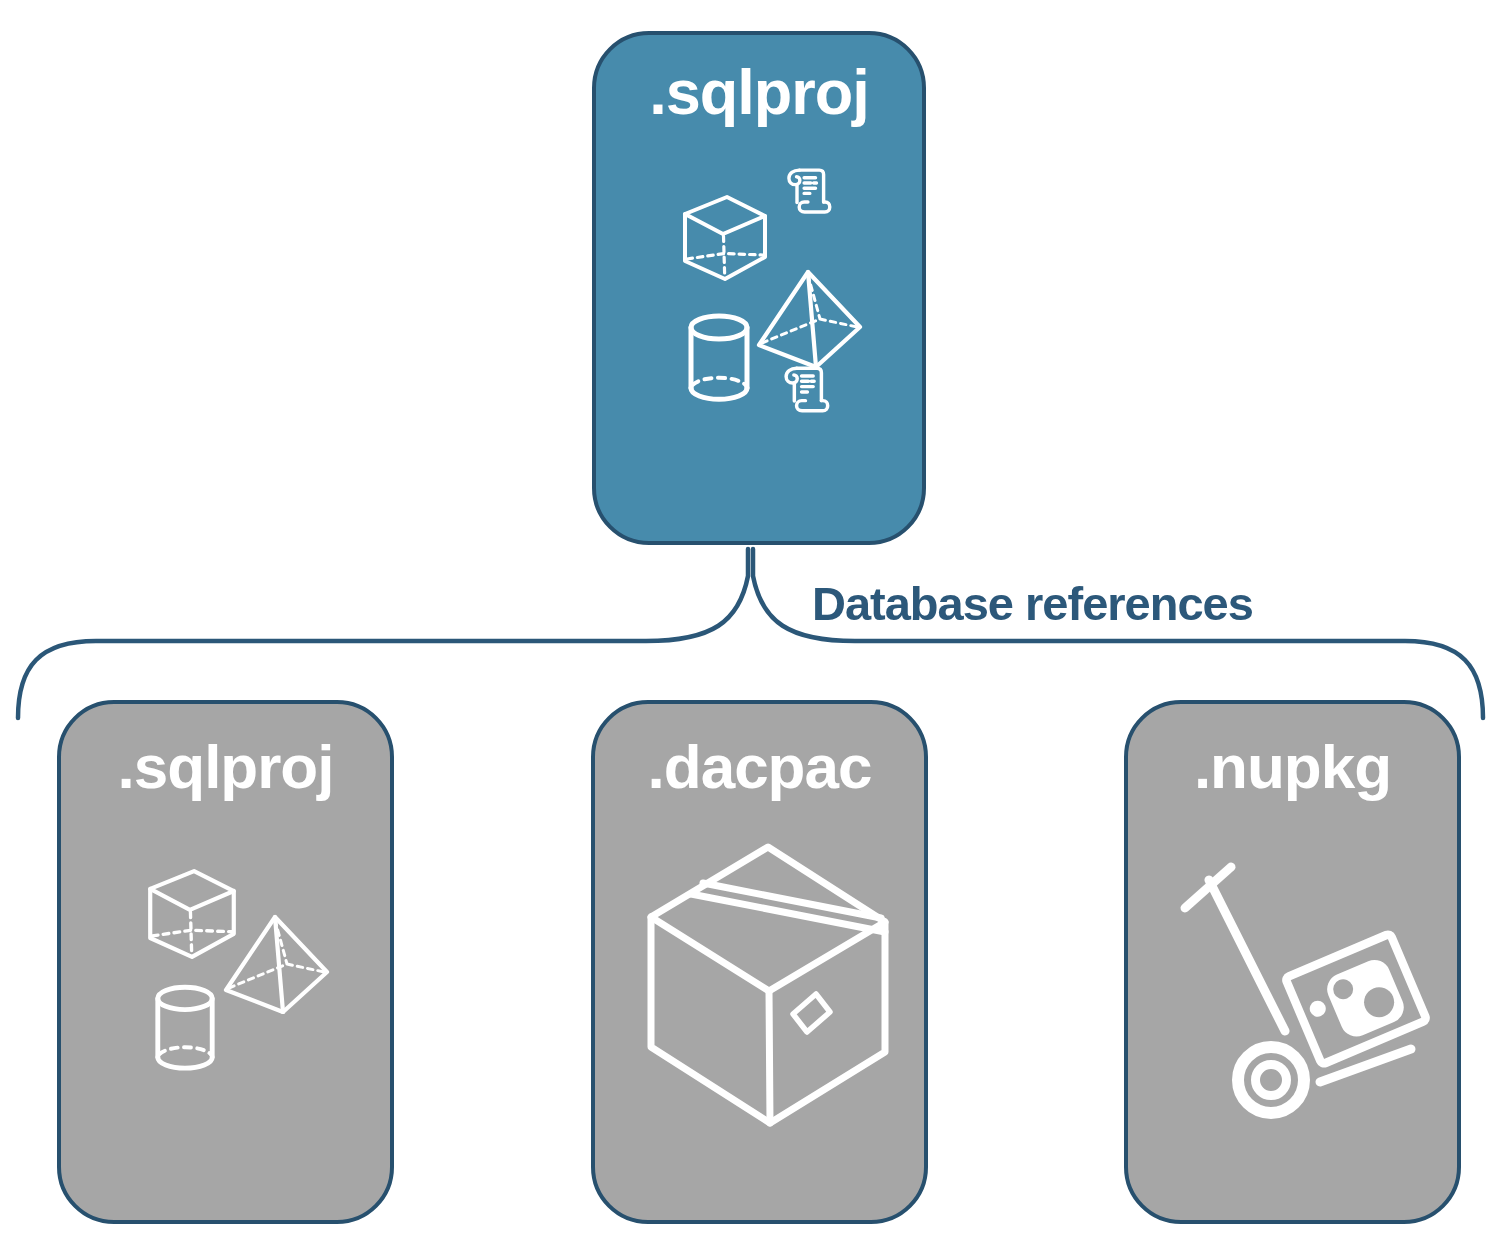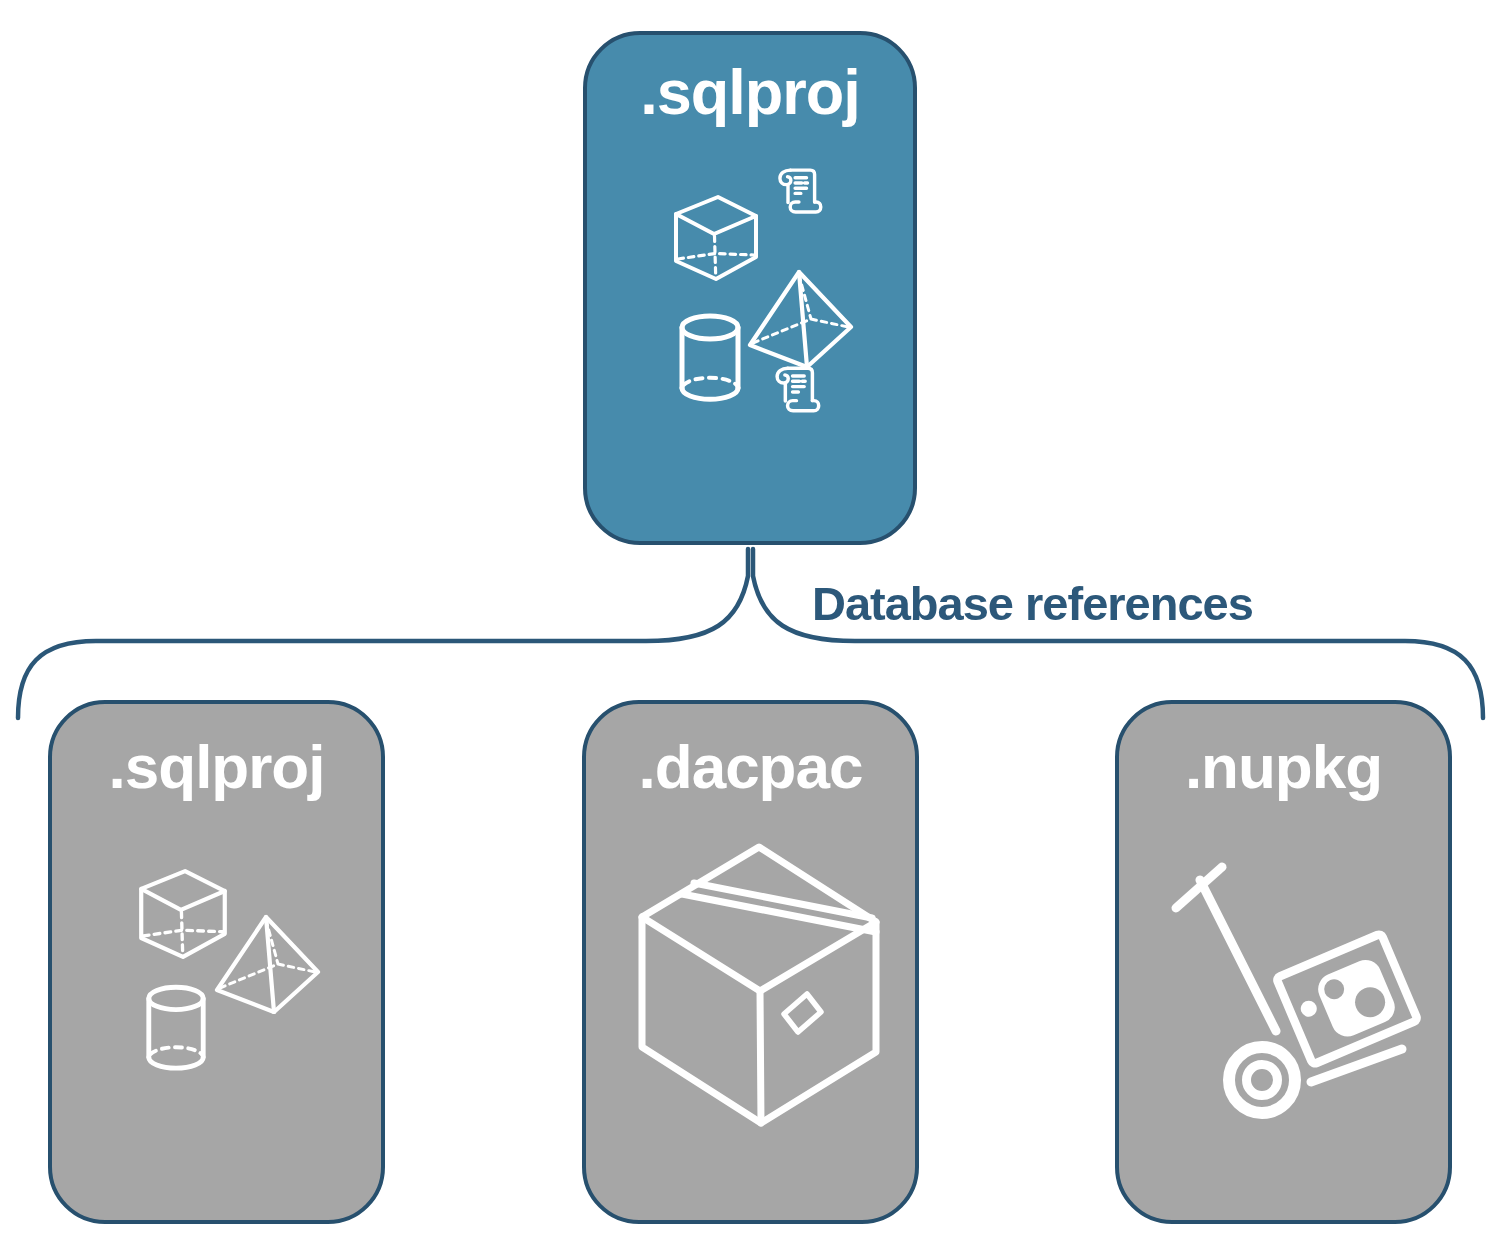--- a/index.html
+++ b/index.html
@@ -2,21 +2,21 @@
 <html><head>
 <meta charset="utf-8">
 <style>
   html,body{margin:0;padding:0;background:#ffffff;}
   .canvas{
     position:relative;width:1500px;height:1250px;background:#ffffff;
     font-family:"Liberation Sans","DejaVu Sans",sans-serif;overflow:hidden;
   }
   .node{
     position:absolute;box-sizing:border-box;
-    border:4.5px solid #27506E;border-radius:57px;
+    border:4.5px solid #27506E;border-radius:57px;margin-left:9px;
   }
   .node-root{left:583px;top:31px;width:334px;height:514px;background:#478BAC;}
   .node-child{top:700px;width:337px;height:524px;background:#A6A6A6;}
   #child-sqlproj{left:48px;}
   #child-dacpac{left:582px;}
   #child-nupkg{left:1115px;}
   .node-label{
     position:absolute;left:0;right:0;text-align:center;
     color:#ffffff;font-weight:bold;line-height:1;letter-spacing:-1px;
   }

